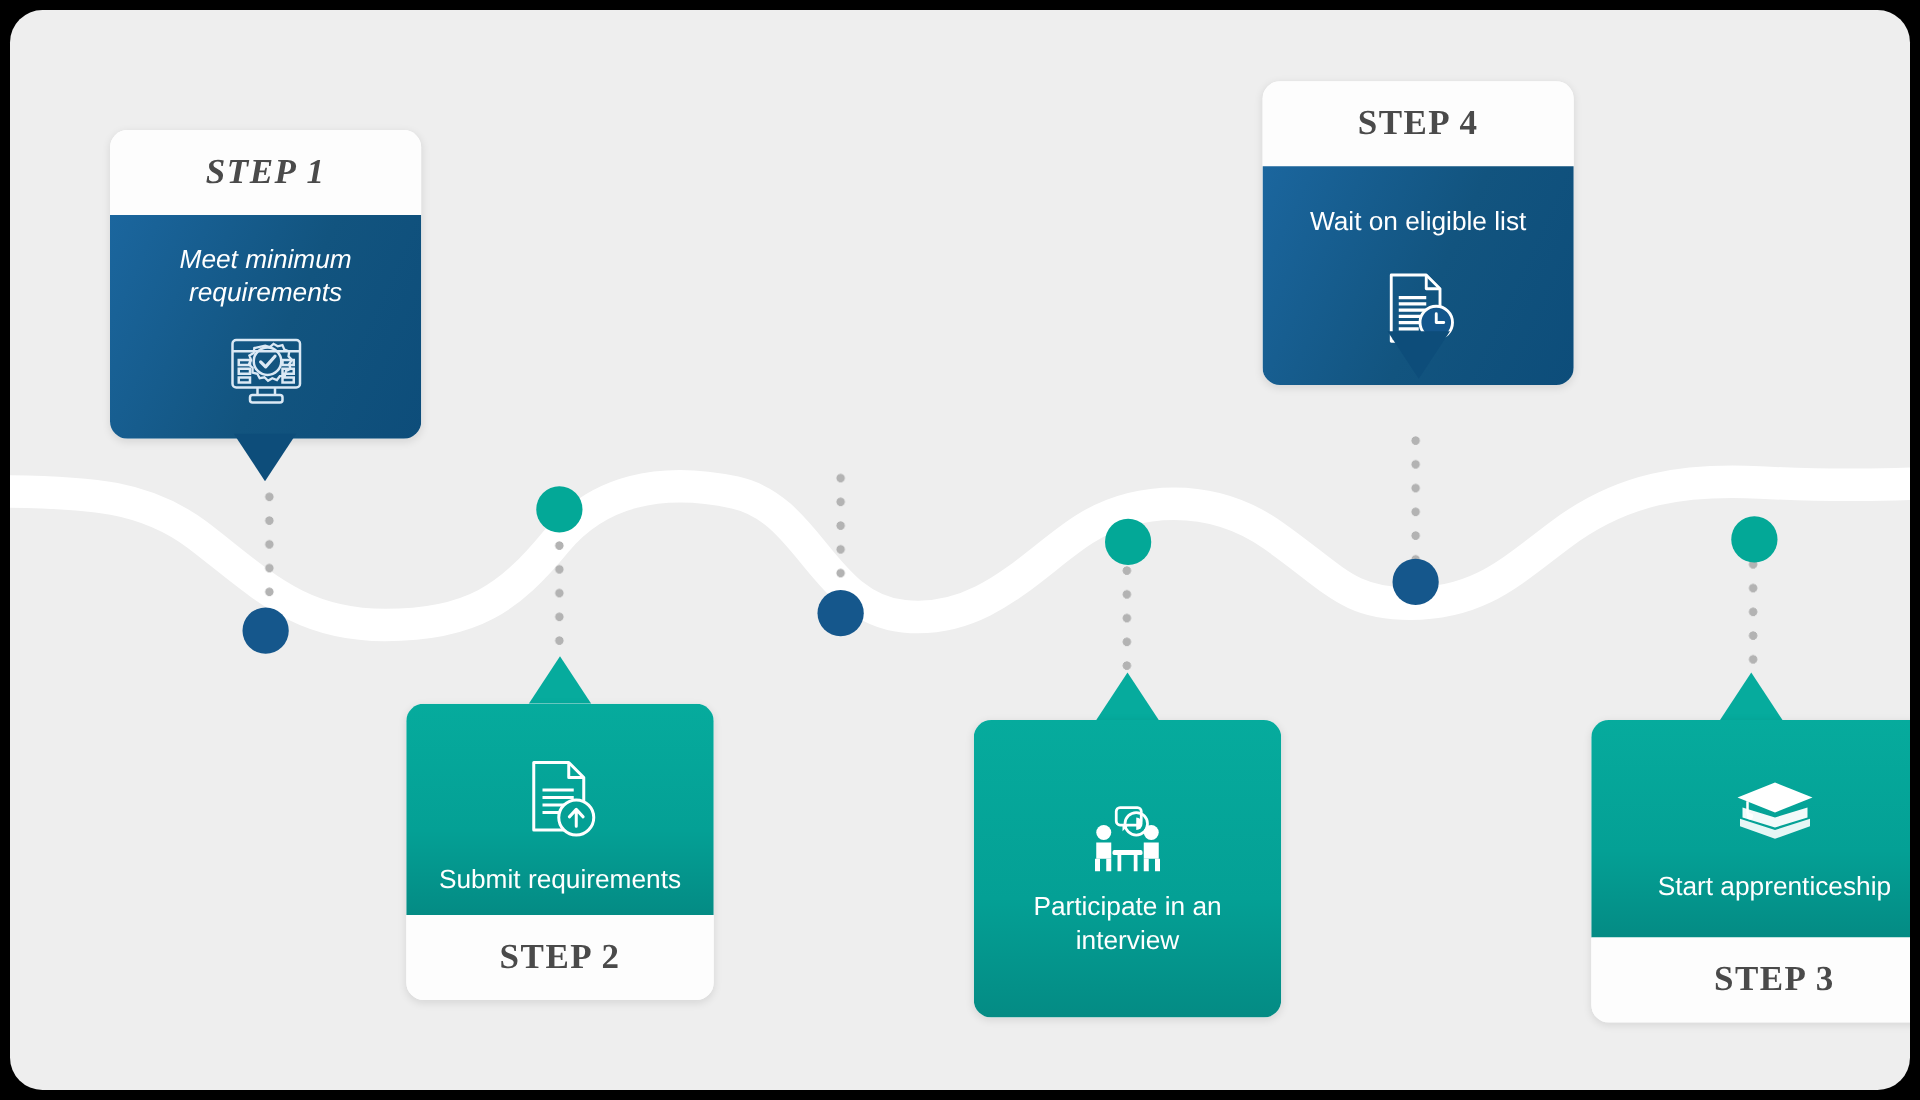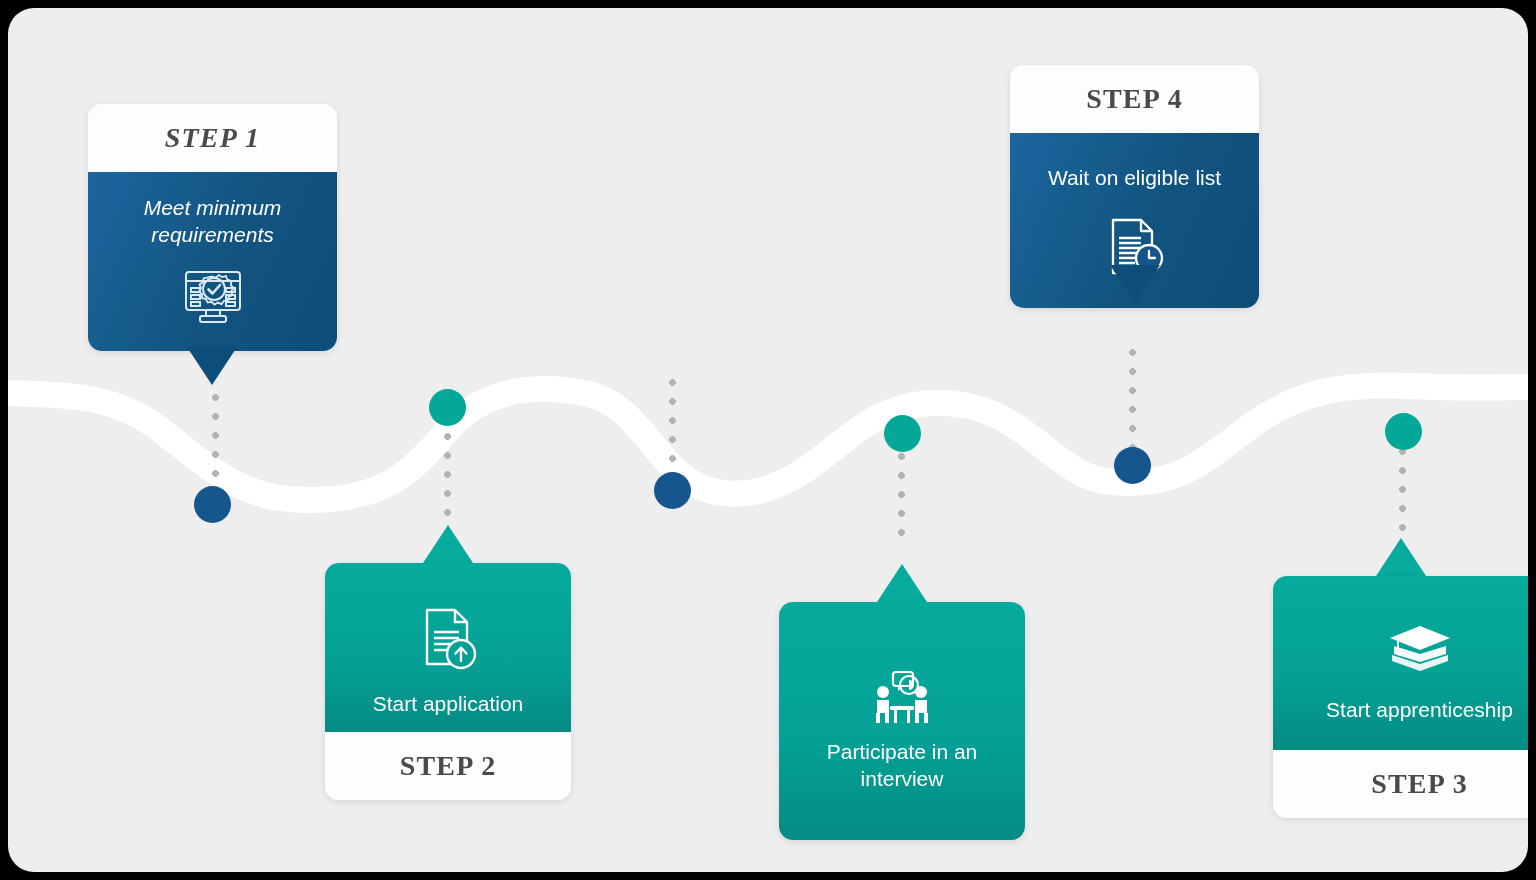--- a/index.html
+++ b/index.html
@@ -200,28 +200,28 @@
       <div class="body-area" style="padding-top:34px;">
         <div class="card-icon" style="margin-bottom:16px;">
           <svg width="62" height="68" viewBox="0 0 62 68" fill="none" stroke="#ffffff" stroke-width="2.4">
             <path d="M10 4 H38 L50 16 V58 H10 Z" stroke-linejoin="round"></path>
             <path d="M38 4 V16 H50" stroke-linejoin="round"></path>
             <path d="M17 26 H42 M17 32 H42 M17 38 H42 M17 44 H34"></path>
             <circle cx="44" cy="48" r="14" fill="#04a095" stroke="#ffffff" stroke-width="2.4"></circle>
             <path d="M44 55 V42 M38.5 47.5 L44 41.5 L49.5 47.5" stroke-linecap="round" stroke-linejoin="round"></path>
           </svg>
         </div>
-        <div class="card-text">Start application</div>
+        <div class="card-text">Submit requirements</div>
       </div>
       <div class="step-label" style="height:68px;">STEP 2</div>
     </div>
   </div>
 
 
-  <div class="card teal" style="left:771px; top:594px; width:246px; height:238px;">
+  <div class="card teal" style="left:771px; top:568px; width:246px; height:238px;">
     <div class="pointer up" style="left:98px; top:-38px;"></div>
     <div class="panel">
       <div class="body-area" style="padding-top:26px;">
         <div class="card-icon" style="margin-bottom:12px;">
           <svg width="62" height="56" viewBox="0 0 62 56" fill="#ffffff" stroke="none">
             <rect x="22" y="2" width="20" height="14" rx="3" fill="none" stroke="#ffffff" stroke-width="2.2"></rect>
             <path d="M27 16 l0 5 5 -5 z" fill="#ffffff"></path>
             <circle cx="38" cy="15" r="9" fill="none" stroke="#ffffff" stroke-width="2.2"></circle>
             <path d="M38 10 a5 5 0 0 1 0 10" fill="#ffffff"></path>
             <circle cx="12" cy="22" r="6"></circle>

